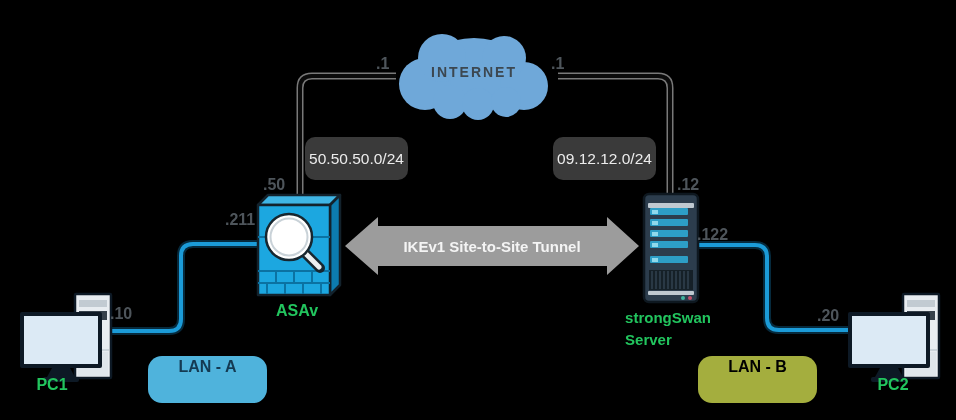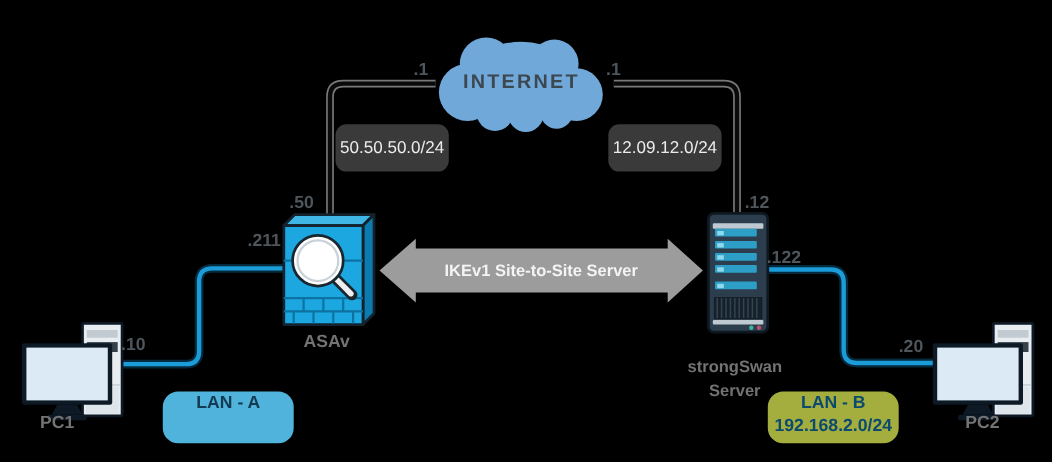--- a/index.html
+++ b/index.html
@@ -9,42 +9,42 @@
   }
   .abs{position:absolute;}
   svg{display:block;}
   
   .ip-lbl{
     position:absolute;color:#4e555b;font-size:16px;font-weight:bold;
     white-space:nowrap;line-height:1;
   }
   
   .dev-lbl{
-    position:absolute;color:#737373;font-size:16px;font-weight:bold;
+    position:absolute;color:#22c55e;font-size:16px;font-weight:bold;
     transform:translateX(-50%);white-space:nowrap;line-height:1;
   }
-  .dev-lbl.two-line{font-size:15px;text-align:center;line-height:22px;margin-top:16px;}
+  .dev-lbl.two-line{font-size:15px;text-align:left;line-height:22px;}
   
   .wan-badge{
     position:absolute;width:103px;height:43px;border-radius:10px;
     background:#3a3a3a;color:#ececec;font-size:15.5px;
-    display:flex;align-items:center;justify-content:center;white-space:nowrap;
+    display:flex;align-items:center;justify-content:center;white-space:nowrap;margin-top:24px;
   }
   
   .lan-badge{
     position:absolute;width:119px;height:47px;border-radius:14px;
     display:flex;flex-direction:column;align-items:center;justify-content:flex-start;
     font-weight:bold;font-size:16px;line-height:21px;white-space:nowrap;
   }
   .lan-badge.a{background:#4fb3dc;color:#143a52;}
-  .lan-badge.b{background:#a4ae3e;color:#0c4a6e;}
+  .lan-badge.b{background:#a4ae3e;color:#000000;}
   
   .cloud-lbl{
     position:absolute;left:474px;top:65px;transform:translateX(-50%);
-    color:#3c4750;font-size:18px;font-weight:bold;letter-spacing:2px;line-height:1;
+    color:#3c4750;font-size:14px;font-weight:bold;letter-spacing:2px;line-height:1;
   }
   
   .tunnel-lbl{
     position:absolute;left:492px;top:246px;transform:translate(-50%,-50%);
     color:#f4f4f4;font-size:15px;font-weight:bold;white-space:nowrap;
   }
 </style>
 </head>
 <body>
 
@@ -87,21 +87,21 @@
   </svg>
   <div class="cloud-lbl">INTERNET</div>
 
   <div class="ip-lbl" style="left:376px;top:56px">.1</div>
   <div class="ip-lbl" style="left:551px;top:56px">.1</div>
 
   <div class="wan-badge" style="left:305px;top:113px">
     <span>50.50.50.0/24</span>
   </div>
   <div class="wan-badge" style="left:553px;top:113px">
-    <span>12.09.12.0/24</span>
+    <span>09.12.12.0/24</span>
   </div>
 
   <svg class="abs" style="left:250px;top:190px" width="92" height="110" viewBox="0 0 92 110">
     <g stroke="#13222c" stroke-width="2.5" stroke-linejoin="round">
       <polygon points="8,15 18,5 90,5 80,15" fill="#3fb6e6"></polygon>
       <polygon points="80,15 90,5 90,95 80,105" fill="#0c7cb0"></polygon>
       <rect x="8" y="15" width="72" height="90" fill="#1ca7e0"></rect>
     </g>
     <g stroke="#0b72a2" stroke-width="2">
       <line x1="8" y1="81" x2="80" y2="81"></line>
@@ -194,23 +194,22 @@
     <rect x="6" y="32" width="74" height="48" fill="#dceaf5"></rect>
     <polygon points="34,84 52,84 57,93 29,93" fill="#0d1925"></polygon>
     <rect x="25" y="93" width="36" height="5" rx="2" fill="#0d1925"></rect>
   </svg>
   <div class="ip-lbl" style="left:817px;top:308px">.20</div>
   <div class="dev-lbl" style="left:893px;top:377px">PC2</div>
 
   <svg class="abs" style="left:0;top:0" width="956" height="420">
     <polygon points="345,246 378,217 378,226 607,226 607,217 639,246 607,275 607,266 378,266 378,275" fill="#9c9c9c"></polygon>
   </svg>
-  <div class="tunnel-lbl">IKEv1 Site-to-Site Server</div>
+  <div class="tunnel-lbl">IKEv1 Site-to-Site Tunnel</div>
 
   <div class="lan-badge a" style="left:148px;top:356px">
     <div>LAN - A</div>
   </div>
   <div class="lan-badge b" style="left:698px;top:356px">
     <div>LAN - B</div>
-    <div>192.168.2.0/24</div>
   </div>
 
 </div>
 
 </body></html>

